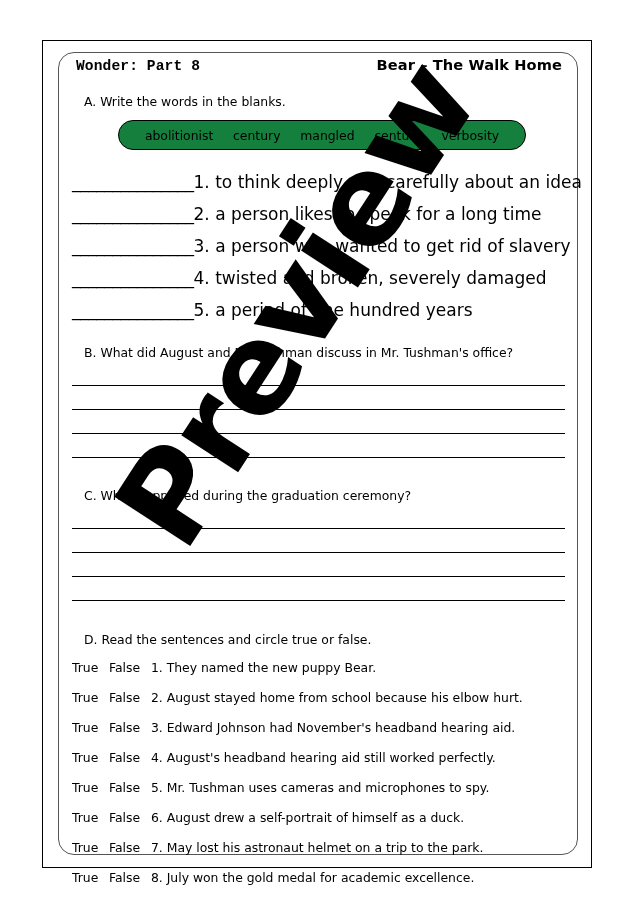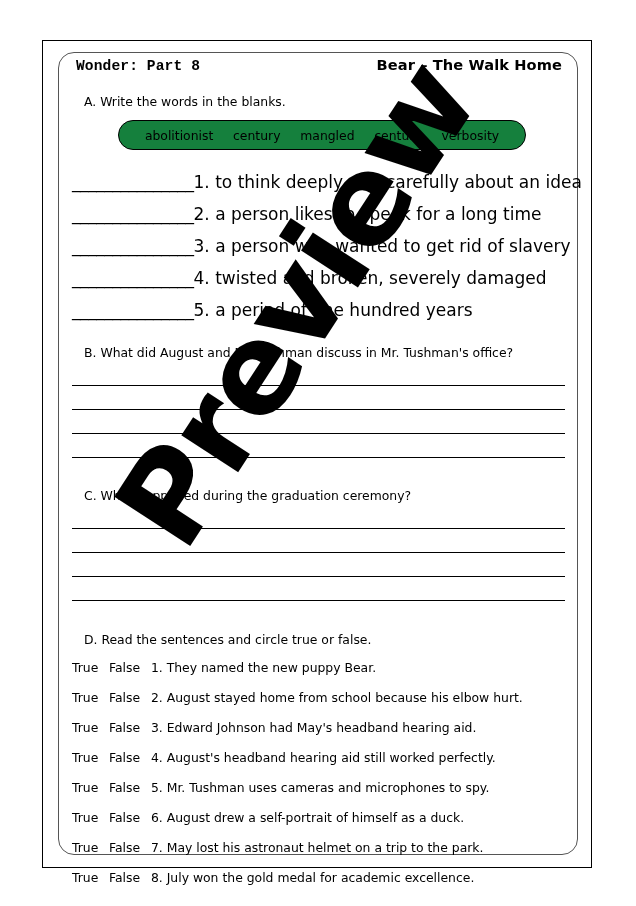--- a/index.html
+++ b/index.html
@@ -227,21 +227,21 @@
   <div class="tf-row" style="top:638px;">
     <span class="tf-true">True</span>
     <span class="tf-false">False</span>
     <span class="tf-text">2.</span>
     <span class="tf-text">August stayed home from school because his elbow hurt.</span>
   </div>
   <div class="tf-row" style="top:668px;">
     <span class="tf-true">True</span>
     <span class="tf-false">False</span>
     <span class="tf-text">3.</span>
-    <span class="tf-text">Edward Johnson had May's headband hearing aid.</span>
+    <span class="tf-text">Edward Johnson had November's headband hearing aid.</span>
   </div>
   <div class="tf-row" style="top:698px;">
     <span class="tf-true">True</span>
     <span class="tf-false">False</span>
     <span class="tf-text">4.</span>
     <span class="tf-text">August's headband hearing aid still worked perfectly.</span>
   </div>
   <div class="tf-row" style="top:728px;">
     <span class="tf-true">True</span>
     <span class="tf-false">False</span>

